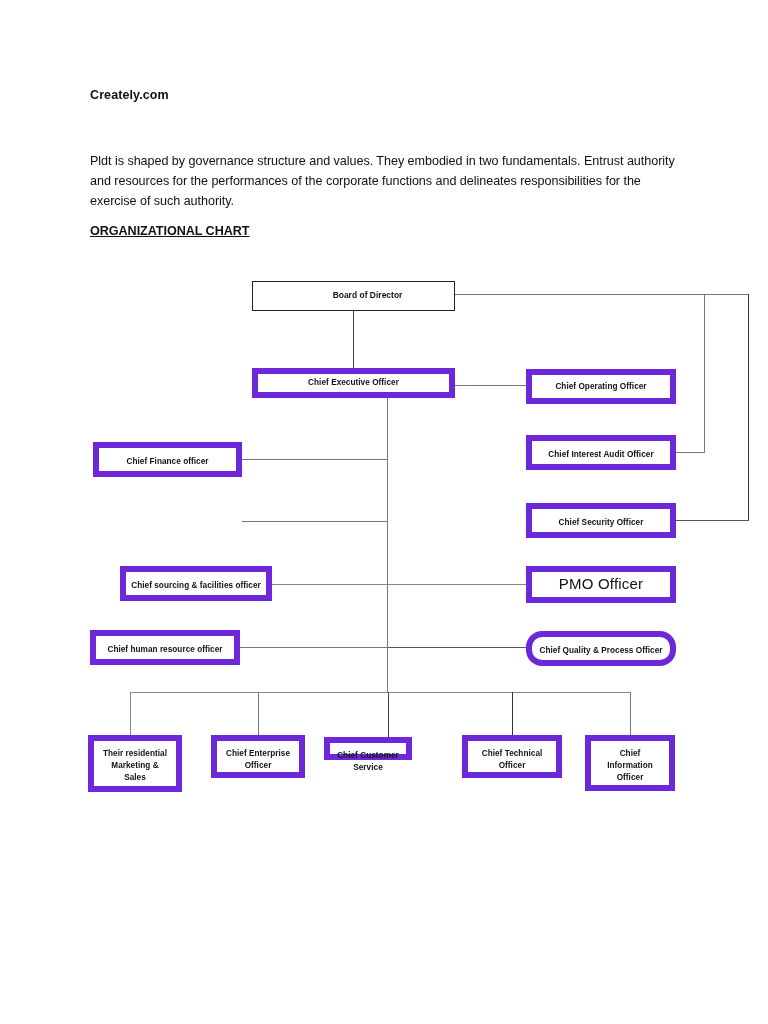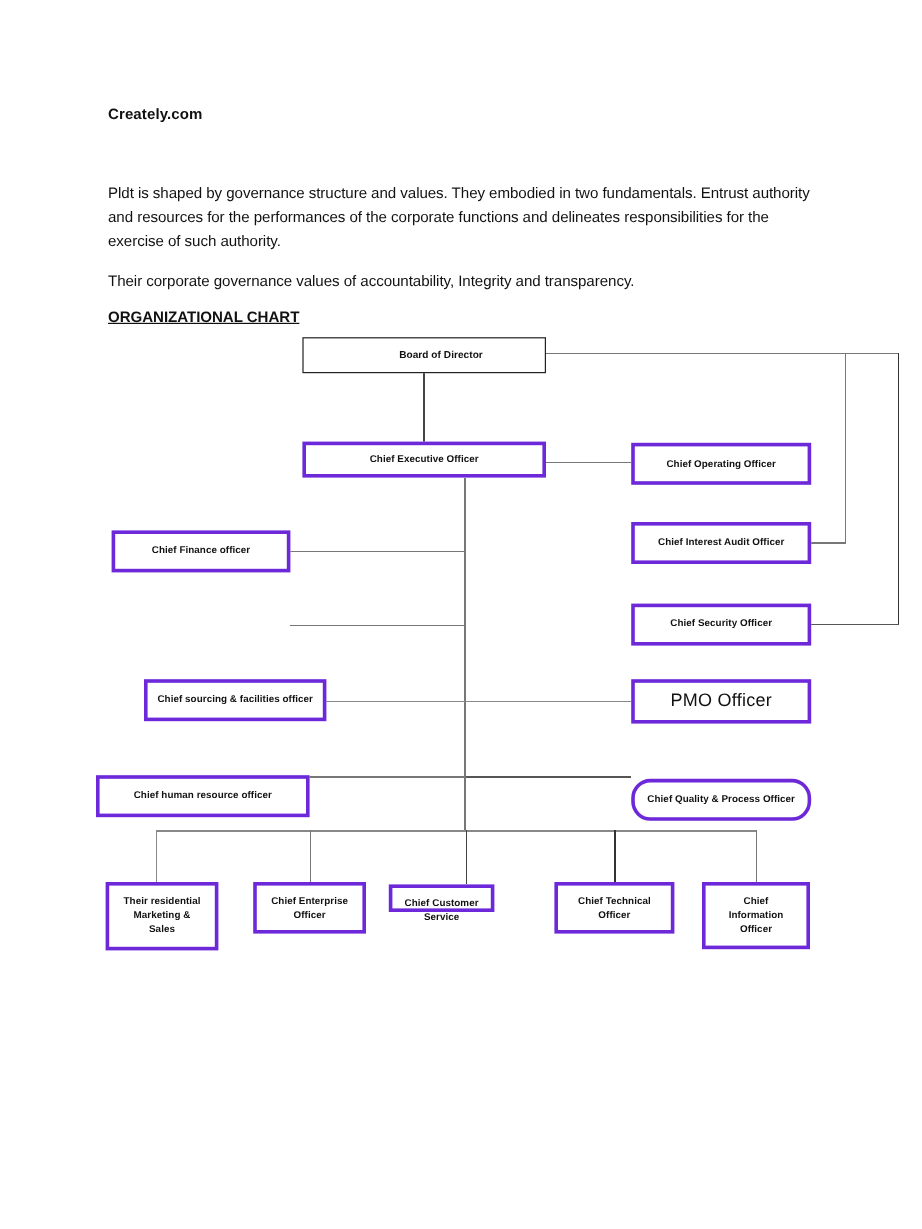--- a/index.html
+++ b/index.html
@@ -72,21 +72,21 @@
     top: 0;
     width: 768px;
     height: 1024px;
     pointer-events: none;
   }
 
   .node {
     position: absolute;
     box-sizing: border-box;
     background: #ffffff;
-    border: 3px solid #6d28d9;
+    border: 6px solid #6d28d9;
     display: flex;
     justify-content: center;
     text-align: center;
     font-size: 8.2px;
     font-weight: bold;
     color: #111111;
     letter-spacing: 0.05px;
     line-height: 1.35;
     z-index: 3;
   }
@@ -124,21 +124,20 @@
   }
 </style>
 </head>
 <body>
 
 <div class="page">
 
   <div class="doc-text">
     <p class="site-name">Creately.com</p>
     <p class="para">Pldt is shaped by governance structure and values. They embodied in two fundamentals. Entrust authority and resources for the performances of the corporate functions and delineates responsibilities for the exercise of such authority.</p>
-    <p class="para second">Their corporate governance values of accountability, Integrity and transparency.</p>
     <p class="section-title">ORGANIZATIONAL CHART</p>
   </div>
 
   <div class="chart">
 
     <svg viewBox="0 0 768 1024">
       <g stroke="#6f6f6f" stroke-width="1" fill="none" shape-rendering="crispEdges">
 
         <line x1="353.5" y1="311" x2="353.5" y2="368" stroke="#444444" stroke-width="1.4"></line>
 
@@ -189,34 +188,34 @@
     </div>
 
     <div class="node top-text" style="left:526px; top:503px; width:150px; height:35px;">
       <span class="label">Chief Security Officer</span>
     </div>
 
     <div class="node big mid-text" style="left:526px; top:566px; width:150px; height:37px;">
       <span class="label">PMO Officer</span>
     </div>
 
-    <div class="node top-text" style="left:526px; top:649px; width:150px; height:35px;border-radius:16px;">
+    <div class="node top-text" style="left:526px; top:631px; width:150px; height:35px;border-radius:16px;">
       <span class="label">Chief Quality &amp; Process Officer</span>
     </div>
 
     <div class="node top-text" style="left:93px; top:442px; width:149px; height:35px;">
       <span class="label">Chief Finance officer</span>
     </div>
 
 
     <div class="node top-text" style="left:88px; top:566px; width:152px; height:35px;margin-left:32px;">
       <span class="label">Chief sourcing &amp; facilities officer</span>
     </div>
 
-    <div class="node top-text" style="left:80px; top:630px; width:178px; height:35px;margin-top:16px;">
+    <div class="node top-text" style="left:90px; top:630px; width:150px; height:35px;">
       <span class="label">Chief human resource officer</span>
     </div>
 
     <div class="node stack top-text" style="left:88px; top:735px; width:94px; height:57px;">
       <span class="label">
         <span>Their residential</span><br>
         <span>Marketing &amp;</span><br>
         <span>Sales</span>
       </span>
     </div>

